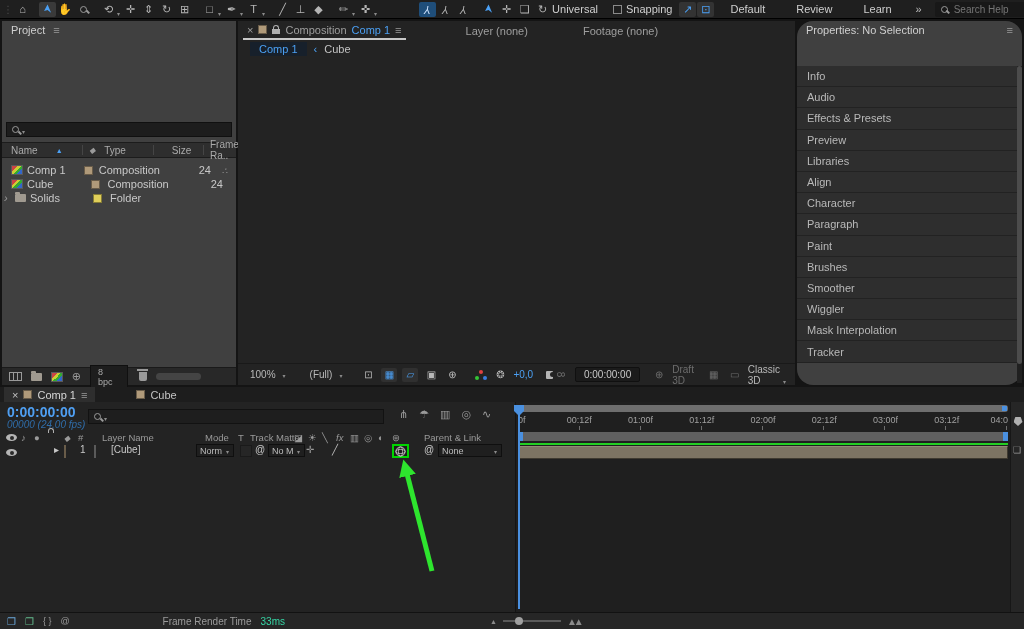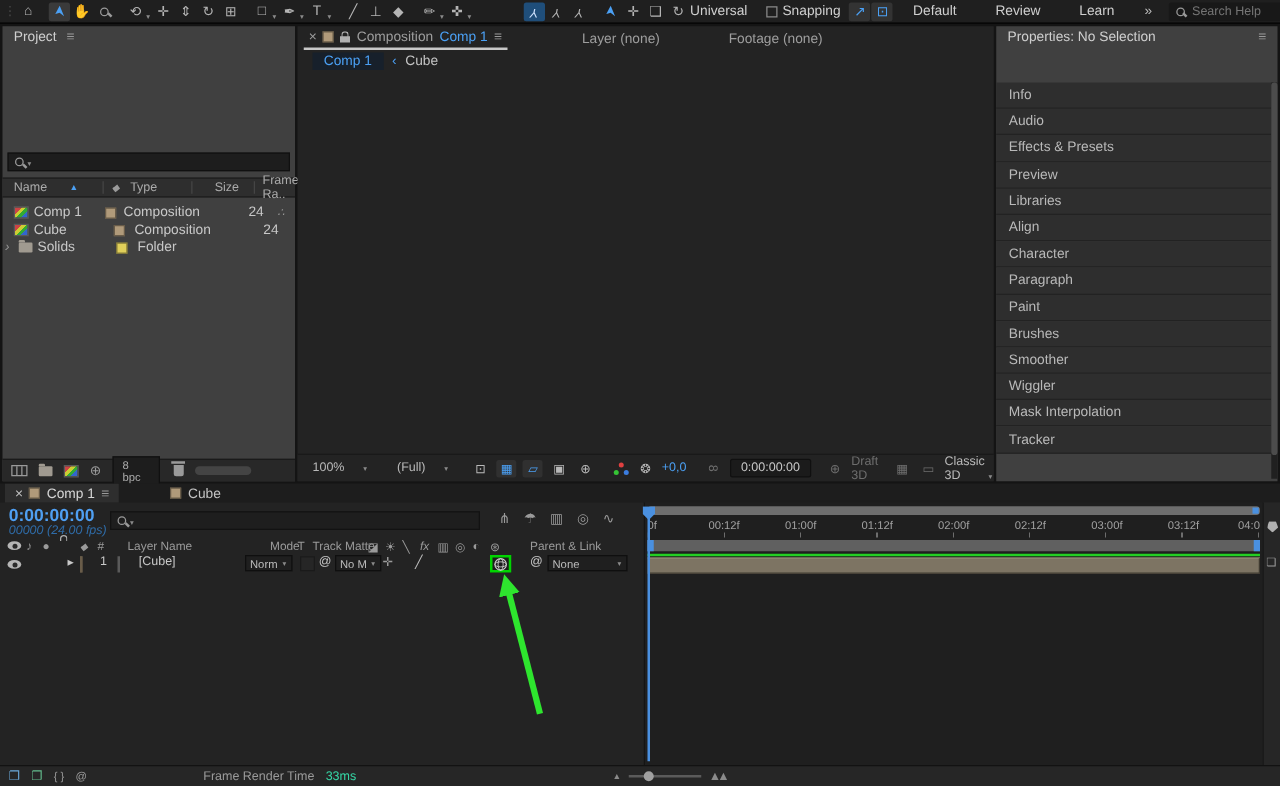--- a/index.html
+++ b/index.html
@@ -90,38 +90,38 @@
     background-image:conic-gradient(#cdcdcd 0 25%, #fff 0 50%, #cdcdcd 0 75%, #fff 0);
     background-size:16px 16px; overflow:hidden; }
   .cam-label { position:absolute; left:9px; top:6px; color:#8f8f8f; font-size:10px; }
   .logo { position:absolute; left:186px; top:61px; width:184px; height:183px; background:#473899;
     display:flex; flex-direction:column; align-items:center; justify-content:center;
     color:#f1ecda; font-family:"Liberation Serif", serif; }
   .logo div { font-size:80px; line-height:0.72; letter-spacing:-5px; }
   .v-foot { position:absolute; left:0; right:0; bottom:0; height:22px; background:#232323;
     border-top:1px solid #191919; display:flex; align-items:center; gap:5px; padding:0 8px;
     font-size:10px; color:#b9b9b9; }
-  .vf-dd { display:flex; align-items:flex-end; gap:16px; padding:0 4px; }
+  .vf-dd { display:flex; align-items:flex-end; gap:8px; padding:0 4px; }
   .vf-ic { min-width:16px; height:14px; display:flex; align-items:center; justify-content:center; font-size:10px; }
   .vf-ic.on { color:#4ba0f4; background:#303030; border-radius:2px; }
   .rgb { position:relative; width:12px; height:10px; flex:none; }
   .rgb i { position:absolute; width:4px; height:4px; border-radius:50%; }
   .rgb i:nth-child(1){ background:#e04040; left:4px; top:0; }
   .rgb i:nth-child(2){ background:#35c435; left:0; bottom:0; }
   .rgb i:nth-child(3){ background:#3b7de0; right:0; bottom:0; }
   .icon-cam { width:12px; height:8px; background:#b5b5b5; border-radius:1px; position:relative; }
   .icon-cam::after { content:""; position:absolute; left:4px; top:1.5px; width:5px; height:5px;
     border-radius:50%; background:#232323; }
   .link8 { display:inline-block; transform:rotate(90deg); color:#6a6a6a; }
   .tc-box { background:#1b1b1b; border:1px solid #101010; padding:1px 8px; color:#c9c9c9; border-radius:2px; }
   .dim { color:#6d6d6d; }
   .vf-right { margin-left:auto; display:flex; align-items:center; gap:4px; }
 
   
-  .props { left:797px; top:21px; width:225px; height:364px; }
+  .props { left:797px; top:21px; width:225px; height:364px;border-radius:16px; }
   .prop-rows { position:absolute; left:0; right:3px; top:45px; }
   .prop-row { height:21.2px; background:#2e2e2e; border-bottom:1px solid #222;
     display:flex; align-items:center; padding:0 10px; color:#b9b9b9; }
   .props-scroll { position:absolute; right:0; top:45px; bottom:2px; width:5px; background:#202020; }
   .props-thumb { position:absolute; left:0; right:0; top:0; height:94%; background:#4c4c4c; border-radius:3px; }
 
   
   .timeline { position:absolute; left:0; top:387px; width:1024px; height:225px; background:#232323; }
   .tl-tabs { height:15px; background:#1d1d1d; display:flex; align-items:stretch; padding-left:4px; gap:3px; }
   .tl-tab { display:flex; align-items:center; gap:5px; padding:0 8px; }
@@ -474,21 +474,21 @@
     </div>
 
     <div class="cols">
       <span style="left:6px"><i class="eye"></i></span>
       <span style="left:21px">♪</span>
       <span style="left:34px">●</span>
       <span style="left:47px"><i class="lock"></i></span>
       <span style="left:64px"><i class="tag-g">◆</i></span>
       <span style="left:78px">#</span>
       <span style="left:102px">Layer Name</span>
-      <span style="left:216px">Mode</span>
+      <span style="left:205px">Mode</span>
       <span style="left:238px">T</span>
       <span style="left:250px">Track Matte</span>
       <span style="left:294px">◪</span>
       <span style="left:308px">☀</span>
       <span style="left:322px">╲</span>
       <span style="left:336px; font-style:italic">fx</span>
       <span style="left:350px">▥</span>
       <span style="left:364px">◎</span>
       <span style="left:378px">◐</span>
       <span style="left:392px">⊛</span>

